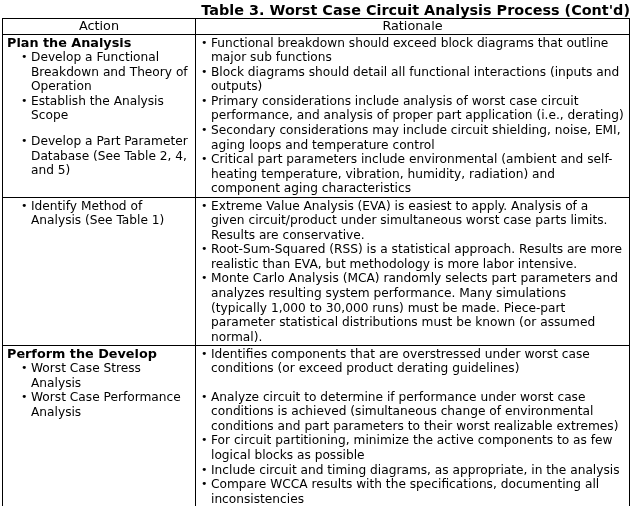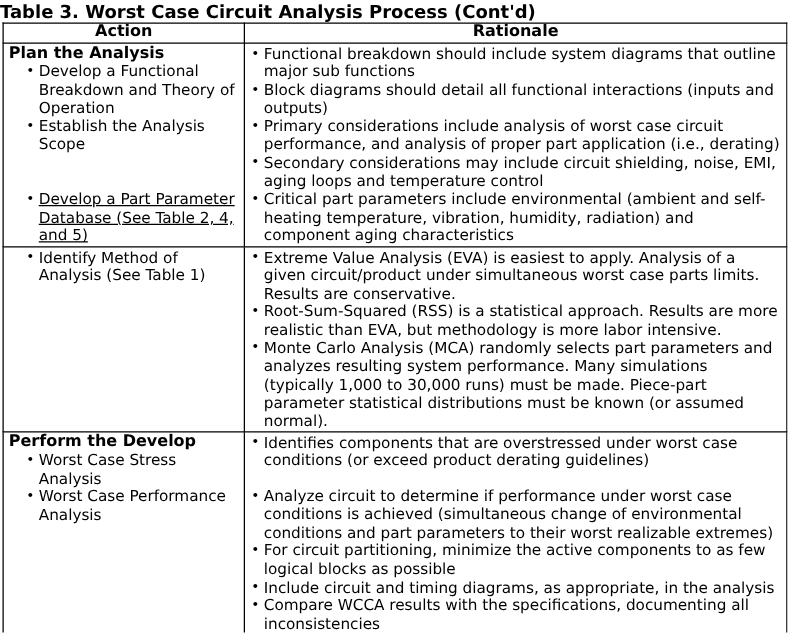--- a/index.html
+++ b/index.html
@@ -1,32 +1,32 @@
 <!DOCTYPE html>
 <html><head>
 <meta charset="utf-8">
 <style>
   html, body { margin:0; padding:0; background:#ffffff; }
   body { width:630px; height:506px; overflow:hidden; position:relative;
          font-family:"DejaVu Sans", sans-serif; color:#000; }
-  .title { position:absolute; left:0; top:2px; width:630px; text-align:left;
+  .title { position:absolute; left:0; top:2px; width:630px; text-align:right;
            font-weight:bold; font-size:14.4px; line-height:17px; letter-spacing:0; }
   table { position:absolute; left:2px; top:18px; width:627px; border-collapse:collapse;
           table-layout:fixed; font-size:12.2px; line-height:14.6px; }
   col.c1 { width:193px; } col.c2 { width:434px; }
   th, td { border:1px solid #000; padding:16px 4px; vertical-align:top; }
-  th { font-weight:bold; font-size:12.8px; text-align:center; height:14px; line-height:14.5px; padding:0;margin-top:40px; }
+  th { font-weight:normal; font-size:12.8px; text-align:center; height:14px; line-height:14.5px; padding:0;margin-top:40px; }
   td { padding-top:1px; padding-bottom:0; }
   .section-title { font-weight:bold; font-size:12.8px; }
   ul { margin:0; padding:0; list-style:none; }
   li { position:relative; padding-left:11px; }
   li::before { content:"\2022"; position:absolute; left:1px; top:0; font-size:11px; }
   .action-list li { padding-left:24px; }
   .action-list li::before { left:14px; }
-  .gap1 { margin-top:29px;text-decoration:underline; }
+  .gap1 { margin-top:11px; }
   .gap-r { margin-top:14px; }
   .row-plan td { height:161px; }
   .row-method td { height:146px;margin-top:35px; }
   .row-perform td { height:162px; }
 </style>
 </head>
 <body>
 
 <div class="title">Table 3.  Worst Case Circuit Analysis Process (Cont'd)</div>
 
@@ -46,21 +46,21 @@
       <td>
         <div class="section-title">Plan the Analysis</div>
         <ul class="action-list">
           <li>Develop a Functional Breakdown and Theory of Operation</li>
           <li>Establish the Analysis Scope</li>
           <li class="gap1">Develop a Part Parameter Database (See Table 2, 4, and 5)</li>
         </ul>
       </td>
       <td>
         <ul>
-          <li>Functional breakdown should include system diagrams that outline major sub functions</li>
+          <li>Functional breakdown should exceed block diagrams that outline major sub functions</li>
           <li>Block diagrams should detail all functional interactions (inputs and outputs)</li>
           <li>Primary considerations include analysis of worst case circuit performance, and analysis of proper part application (i.e., derating)</li>
           <li>Secondary considerations may include circuit shielding, noise, EMI, aging loops and temperature control</li>
           <li>Critical part parameters include environmental (ambient and self-heating temperature, vibration, humidity, radiation) and component aging characteristics</li>
         </ul>
       </td>
     </tr>
     <tr class="row-method">
       <td>
         <ul class="action-list">

